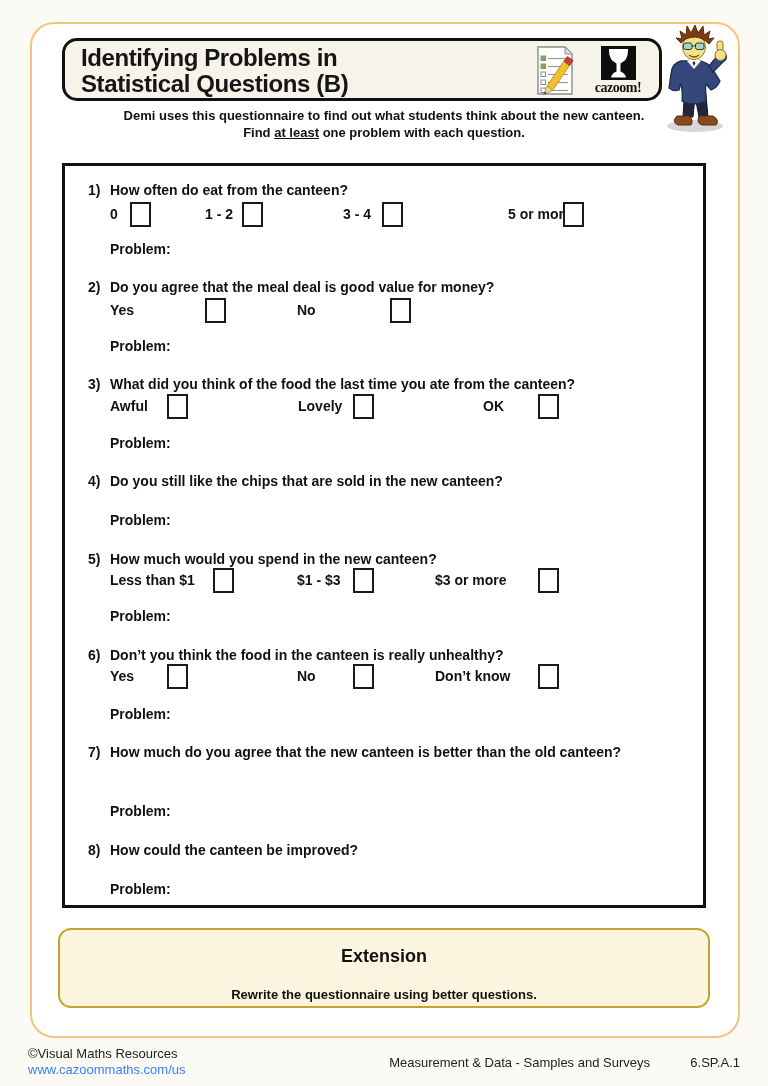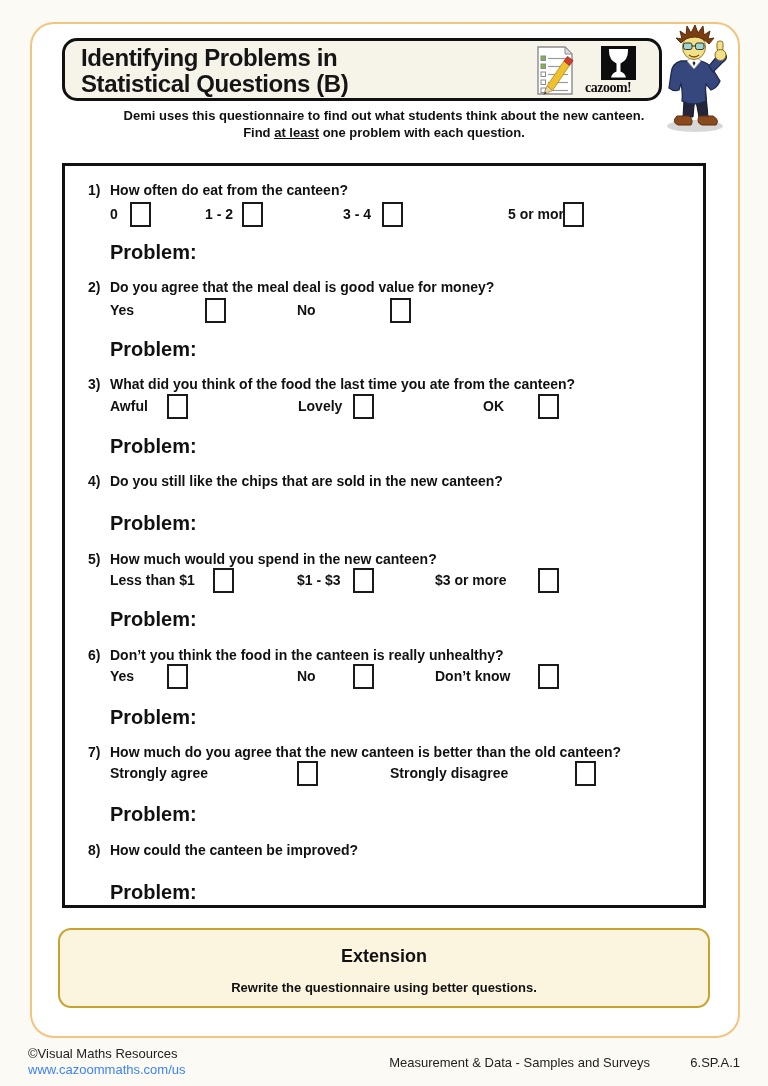--- a/index.html
+++ b/index.html
@@ -8,46 +8,46 @@
 
   .page-border { position:absolute; left:30px; top:22px; width:710px; height:1016px;
     border:2px solid #f3c47e; border-radius:24px; background:#ffffff; }
 
   
   .title-box { position:absolute; left:62px; top:38px; width:600px; height:63px;
     background:#f6f3e9; border:3px solid #111; border-radius:15px; }
   .title-text { position:absolute; left:16px; top:4px; font-size:24px; font-weight:bold;
     letter-spacing:-0.4px; line-height:1.1; color:#151515; }
   .checklist-icon { position:absolute; left:470px; top:4px; }
-  .cazoom-logo { position:absolute; left:520px; top:5px; width:66px; }
+  .cazoom-logo { position:absolute; left:520px; top:5px; width:66px; text-align:center; }
   .cazoom-logo .goblet { display:block; margin:0 auto; }
   .cazoom-text { font-family:"Liberation Serif", serif; font-weight:bold; font-size:14px;
     letter-spacing:-0.5px; color:#111; line-height:1; margin-top:1px; }
   .character { position:absolute; left:650px; top:24px; }
 
   .intro { position:absolute; left:60px; top:107px; width:648px; text-align:center;
     font-size:13px; font-weight:bold; line-height:17px; }
   .intro .row2 span { display:inline; }
   .intro .u { text-decoration:underline; }
 
   
   .qbox { position:absolute; left:62px; top:163px; width:644px; height:745px;
     border:3px solid #111; background:#fff; }
   .q-head { position:absolute; left:23px; display:flex; font-weight:bold; font-size:14px; line-height:17px; }
   .q-num { width:22px; flex:none; }
   .opts { position:absolute; left:45px; height:26px; width:560px; }
   .opt-label { position:absolute; top:4px; font-weight:bold; font-size:14px; white-space:nowrap; }
   .cbox { position:absolute; top:0; width:21px; height:25px; border:2px solid #1a1a1a; background:#fff; }
-  .problem { position:absolute; left:45px; font-weight:bold; font-size:20px; }
+  .problem { position:absolute; left:45px; font-weight:bold; font-size:14px; }
 
   
   .ext { position:absolute; left:58px; top:928px; width:652px; height:80px;
     background:#fbf5e0; border:2px solid #c9a22c; border-radius:13px; text-align:center; }
   .ext-title { font-size:18px; font-weight:bold; margin-top:16px; }
-  .ext-text { font-size:13px; font-weight:bold; margin-top:13px; }
+  .ext-text { font-size:13px; font-weight:bold; margin-top:20px; }
 
   
   .footer { position:absolute; left:28px; top:1046px; width:712px; display:flex; font-size:13px; color:#222; }
   .f-left { width:220px; line-height:16px; }
   .f-link { color:#3b82f6; cursor:pointer; }
   .f-center { flex:1; text-align:right; padding-top:9px; }
   .f-right { width:90px; text-align:right; padding-top:9px; }
 </style>
 </head>
 <body>
@@ -195,26 +195,20 @@
       <div class="cbox" style="left:243px"></div>
     <span class="opt-label" style="left:325px">Don’t know</span>
       <div class="cbox" style="left:428px"></div>
   </div>
   <div class="problem" style="top:540px">Problem:</div>
 
   <div class="q-head" style="top:578px">
     <span class="q-num">7)</span>
     <span>How much do you agree that the new canteen is better than the old canteen?</span>
   </div>
-  <div class="opts" style="top:595px">
-    <span class="opt-label" style="left:0px">Strongly agree</span>
-      <div class="cbox" style="left:187px"></div>
-    <span class="opt-label" style="left:280px">Strongly disagree</span>
-      <div class="cbox" style="left:465px"></div>
-  </div>
   <div class="problem" style="top:637px">Problem:</div>
 
   <div class="q-head" style="top:676px">
     <span class="q-num">8)</span>
     <span>How could the canteen be improved?</span>
   </div>
   <div class="problem" style="top:715px">Problem:</div>
 
 </div>
 

